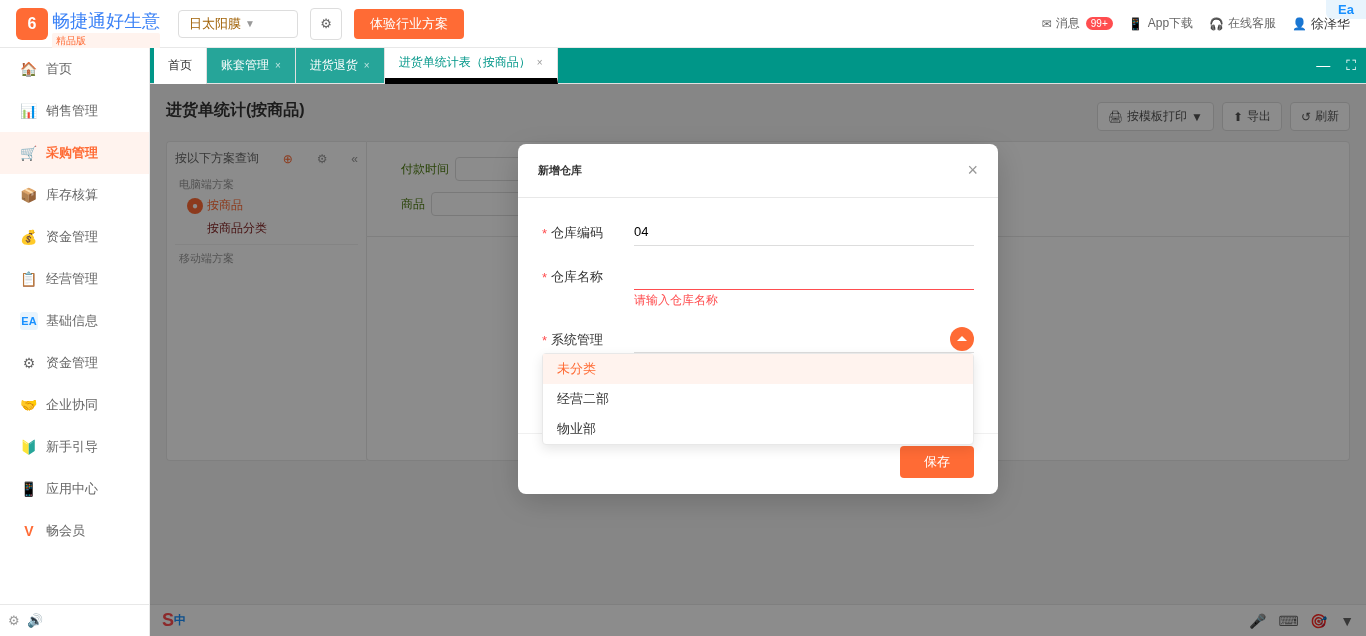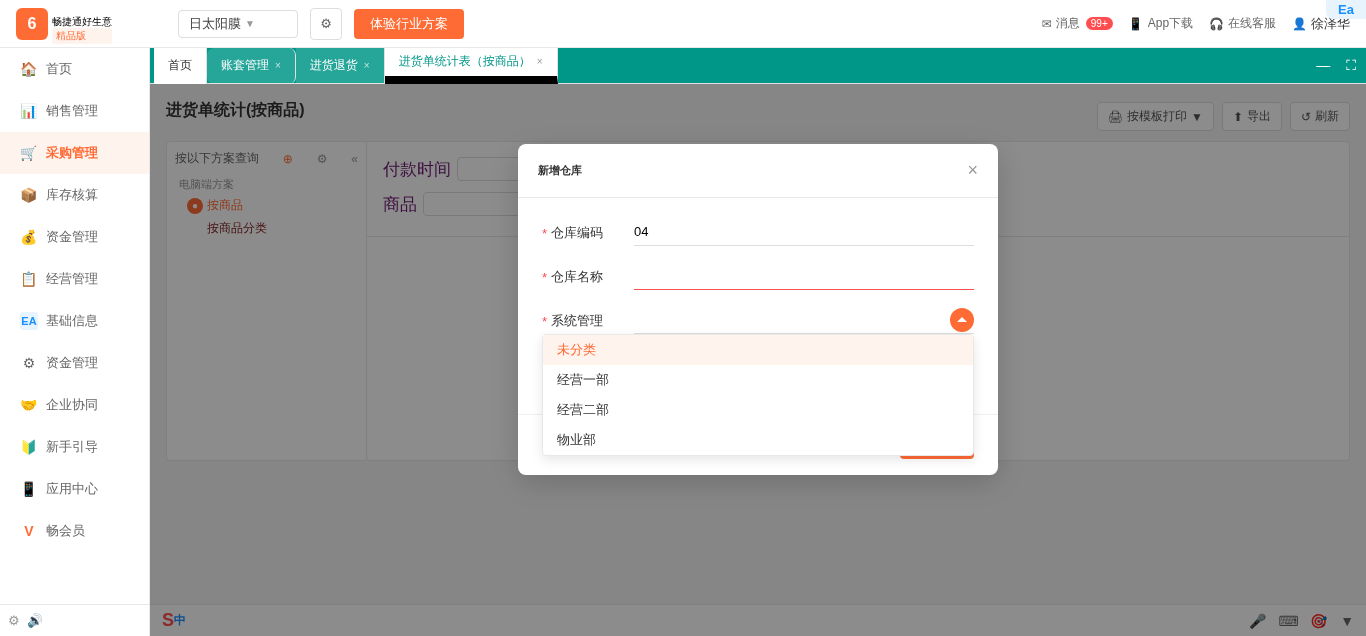--- a/index.html
+++ b/index.html
@@ -10,28 +10,28 @@
       display: flex; align-items: center; background: #fff; height: 48px;
       border-bottom: 1px solid #e8e8e8; padding: 0 16px; gap: 12px;
     }
     .logo-area {
       display: flex; align-items: center; gap: 4px; width: 150px; flex-shrink: 0;
     }
     .logo-icon {
       width: 32px; height: 32px; background: #ff6b35; border-radius: 6px;
       display: flex; align-items: center; justify-content: center; color: white; font-weight: bold; font-size: 16px;
     }
-    .logo-text { font-size: 10px; color: #000000; line-height: 1.3; margin-top: 12px; }
+    .logo-text { font-size: 18px; color: #3b82f6; line-height: 1.3; margin-top: 12px; }
     .logo-badge { font-size: 10px; color: #ff6b35; background: #fff3ee; padding: 1px 4px; border-radius: 2px; }
     .store-selector {
       display: flex; align-items: center; gap: 4px; border: 1px solid #ddd;
       border-radius: 4px; padding: 4px 10px; cursor: pointer; background: #fff;
       min-width: 120px;
     }
-    .store-selector span { color: #404040; }
+    .store-selector span { color: #a16207; }
     .store-selector .arrow { color: #999; font-size: 10px; }
     .gear-btn {
       width: 32px; height: 32px; border: 1px solid #ddd; border-radius: 4px;
       display: flex; align-items: center; justify-content: center; cursor: pointer;
       background: #fff; color: #666;
     }
     .trial-btn {
       background: #ff6b35; color: #fff; border: none; border-radius: 4px;
       padding: 6px 16px; cursor: pointer; font-size: 13px;
     }
@@ -93,21 +93,21 @@
     .btn-white { background: #fff; color: #333; border: 1px solid #ddd; border-radius: 4px; padding: 6px 12px; cursor: pointer; }
     .toolbar-right { margin-left: auto; display: flex; gap: 8px; align-items: center; }
     .toolbar-btn { display: flex; align-items: center; gap: 4px; padding: 5px 10px; border: 1px solid #ddd; border-radius: 4px; background: #fff; cursor: pointer; color: #555; font-size: 12px; }
     .filter-left-header { display: flex; align-items: center; justify-content: space-between; margin-bottom: 8px; color: #666; font-size: 12px; }
     .filter-label { font-size: 12px; color: #555; padding: 4px 6px; }
     .filter-tree { margin-left: 8px; }
     .tree-item { display: flex; align-items: center; gap: 4px; padding: 3px 4px; cursor: pointer; color: #7f1d1d; font-size: 12px; }
     .tree-item.active { color: #ff6b35; }
     .filter-row { display: flex; align-items: center; gap: 12px; margin-bottom: 8px; }
     .filter-field { display: flex; align-items: center; gap: 6px; }
-    .filter-field label { color: #701a75; font-size: 17px; white-space: nowrap; }
+    .filter-field label { color: #4d7c0f; font-size: 12px; white-space: nowrap; margin-left: 18px; }
     .filter-input {
       border: 1px solid #ddd; border-radius: 4px; padding: 4px 8px; font-size: 12px; width: 160px;
     }
     .filter-select {
       border: 1px solid #ddd; border-radius: 4px; padding: 4px 8px; font-size: 12px; width: 120px; background: #fff;
     }
 
     
     .modal-overlay {
       position: absolute; top: 0; left: 0; right: 0; bottom: 0;
@@ -268,29 +268,29 @@
       <span class="settings-icon-btn">🔊</span>
     </div>
   </div>
 
   <div class="content-area">
 
     <div class="tab-bar" style="background:#009688;">
       <div class="tab-item" style="background:#fff;color:#333;">
         <span>首页</span>
       </div>
-      <div class="tab-item" style="background:rgba(255,255,255,0.15);color:#fff;border-radius:7px;">
+      <div class="tab-item" style="background:rgba(255,255,255,0.15);color:#fff;">
         <span>账套管理</span>
         <span class="tab-close" style="color:#fff;opacity:0.7;">×</span>
       </div>
       <div class="tab-item" style="background:rgba(255,255,255,0.15);color:#fff;">
         <span>进货退货</span>
         <span class="tab-close" style="color:#fff;opacity:0.7;">×</span>
       </div>
-      <div class="tab-item active" style="background:#fff;color:#009688;border-bottom:8px solid #000000;text-align:center;">
+      <div class="tab-item active" style="background:#fff;color:#009688;border-bottom:6px solid #000000;text-align:center;">
         <span>进货单统计表（按商品）</span>
         <span class="tab-close" style="color:#999;">×</span>
       </div>
       <div class="tab-bar-actions">
         <span class="tab-action-btn" style="color:#fff;">—</span>
         <span class="tab-action-btn" style="color:#fff;">⛶</span>
       </div>
     </div>
 
     <div class="page-content">
@@ -326,20 +326,21 @@
           <div class="filter-tree">
             <div class="tree-item active">
               <span style="width:16px;height:16px;background:#ff6b35;border-radius:50%;display:inline-flex;align-items:center;justify-content:center;color:#fff;font-size:10px;">●</span>
               <span>按商品</span>
             </div>
             <div class="tree-item">
               <span style="width:16px;height:16px;display:inline-block;"></span>
               <span>按商品分类</span>
             </div>
           </div>
+          <div class="filter-label" style="color:#999;font-size:11px;padding:6px 4px 2px;margin-top:4px;border-top:1px solid #f0f0f0;">移动端方案</div>
         </div>
 
         <div style="flex:1;display:flex;flex-direction:column;">
           <div style="background:#fff;border:1px solid #e8e8e8;border-radius:0 4px 0 0;padding:12px 16px;">
             <div class="filter-row">
               <div class="filter-field">
                 <label>付款时间</label>
                 <input class="filter-input" type="text" style="width: 200px;">
               </div>
               <button class="btn-orange" style="padding:5px 20px;">查询</button>
@@ -385,20 +386,21 @@
               </div>
             </div>
 
             <div class="form-row">
               <div class="form-label">
                 <span class="required">*</span>
                 <span>仓库名称</span>
               </div>
               <div class="form-input-wrap">
                 <input class="form-input error-border" type="text" style="border-bottom: 1.5px solid rgb(255, 77, 79);">
+                <div class="error-text">请输入仓库名称</div>
               </div>
             </div>
 
             <div class="form-row">
               <div class="form-label">
                 <span class="required">*</span>
                 <span>系统管理</span>
               </div>
               <div class="dropdown-wrap">
                 <input class="dropdown-input" type="text" style="">
@@ -406,23 +408,20 @@
                   <svg viewBox="0 0 12 12">
                       <path d="M6 3L1 8h10z" fill="#fff"></path>
                     </svg>
                 </div>
                 
                 <div class="dropdown-list">
                   <div class="dropdown-option selected">
                     <span>未分类</span>
                   </div>
                   <div class="dropdown-option">
-                    <span>经营一部</span>
-                  </div>
-                  <div class="dropdown-option">
                     <span>经营二部</span>
                   </div>
                   <div class="dropdown-option">
                     <span>物业部</span>
                   </div>
                 </div>
               </div>
             </div>
 
             <div class="form-row">

